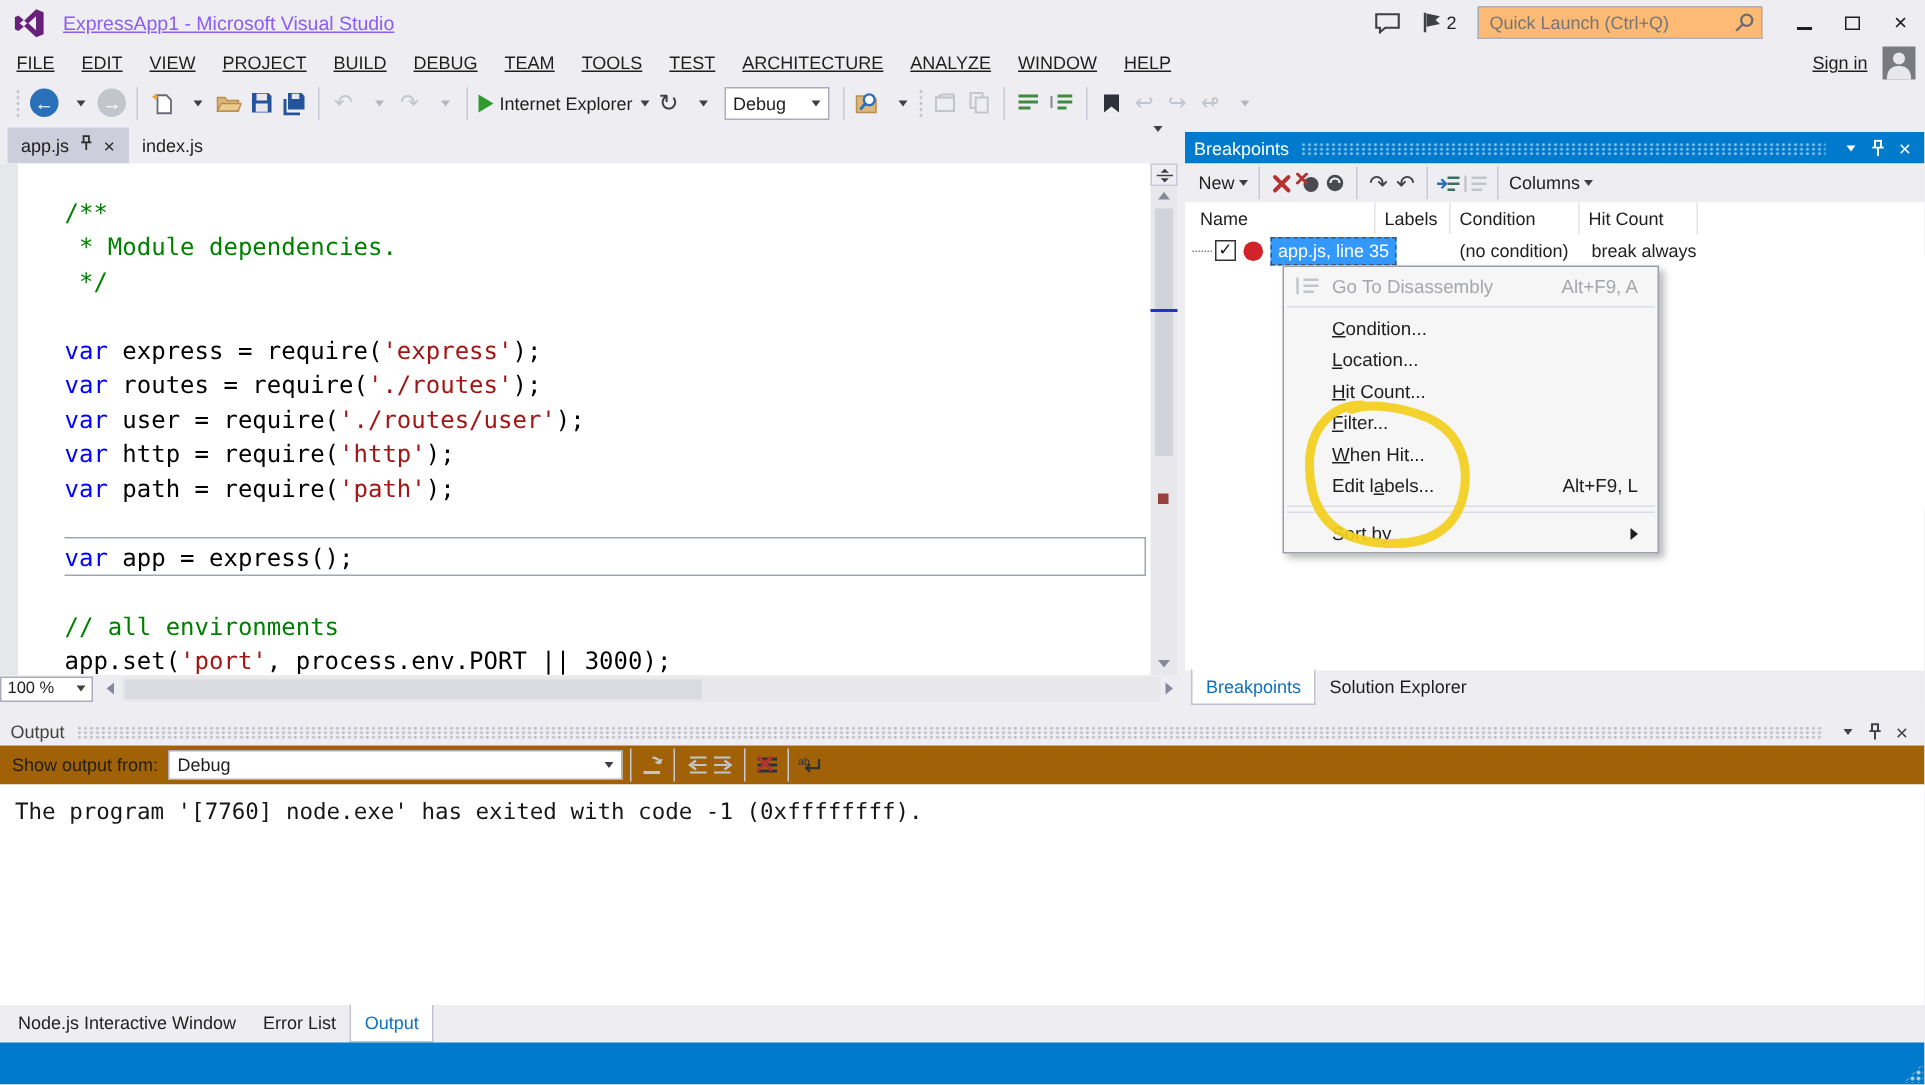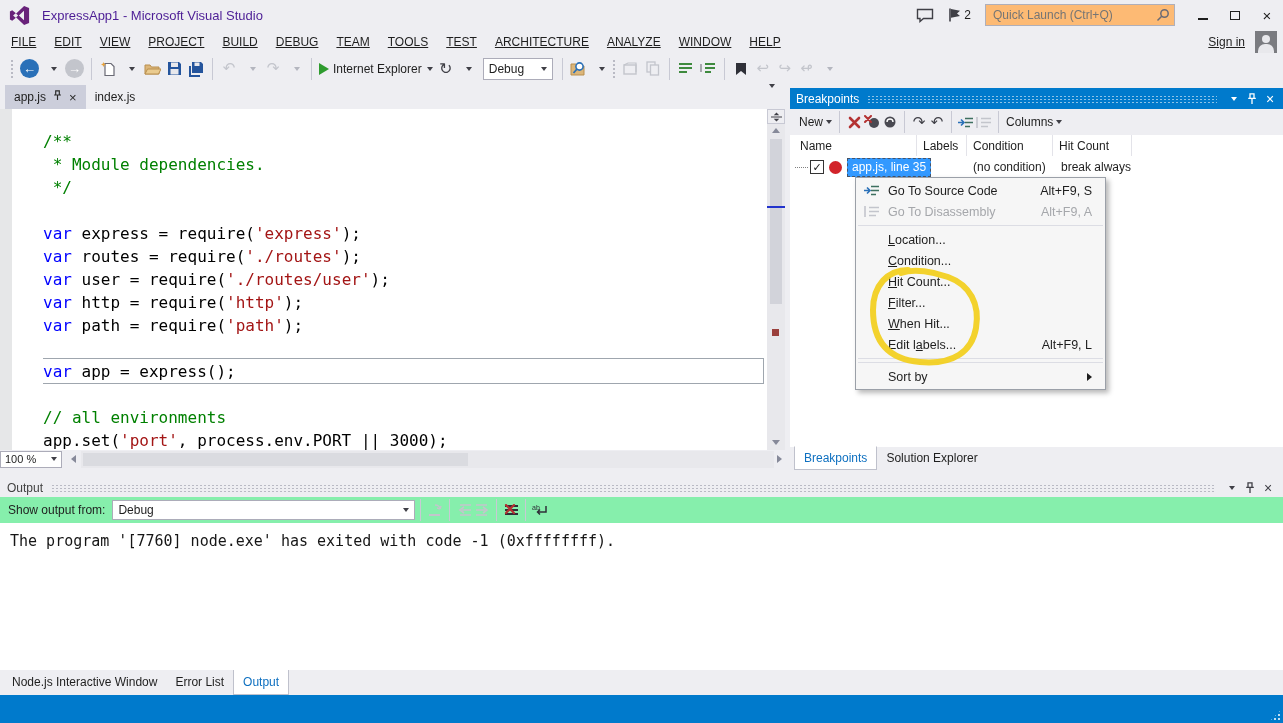--- a/index.html
+++ b/index.html
@@ -10,21 +10,21 @@
     color: #1E1E1E;
     position: relative;
     overflow: hidden;
     font-size: 12px;
   }
   u { text-decoration: underline; }
 
   
   .titlebar { position: absolute; top: 0; left: 0; width: 100%; height: 30px; display: flex; align-items: center; }
   .vs-logo { margin-left: 8px; display: flex; }
-  .title-text { margin-left: 11px; font-size: 13px; color: #4c1d95; }
+  .title-text { margin-left: 11px; font-size: 13px; color: #8b5cf6; text-decoration: underline; }
   .titlebar-right { position: absolute; right: 0; top: 0; height: 30px; display: flex; align-items: center; }
   .tb-ico { display: flex; align-items: center; justify-content: center; margin-right: 14px; }
   .flag-wrap { display: flex; align-items: center; margin-right: 14px; gap: 3px; }
   .flag-count { font-size: 12px; color: #1E1E1E; }
   .quick-launch { width: 190px; height: 22px; border: 1px solid #AFAFBA; background: #fdba74; display: flex; align-items: center; padding: 0 4px 0 7px; margin-right: 12px; }
   .quick-launch input { border: none; outline: none; flex: 1; font-size: 12px; color: #6D6D6D; background: transparent; font-family: inherit; min-width: 0; }
   .win-btn { width: 32px; height: 28px; display: flex; align-items: center; justify-content: center; }
   .min-glyph { width: 10px; height: 0; border-bottom: 2px solid #1E1E1E; margin-top: 8px; }
   .max-glyph { width: 10px; height: 9px; border: 1.6px solid #1E1E1E; }
   .close-glyph { font-size: 15px; color: #1E1E1E; line-height: 1; }
@@ -113,21 +113,21 @@
   .bp-tab.active { background: #fff; color: #0E70C0; border: 1px solid #BFC1CC; border-top: 1px solid #fff; margin-top: -1px; padding-top: 4px; }
 
   
   .i16 { width: 18px; height: 18px; display: flex; align-items: center; justify-content: center; }
   .curved { font-family: "DejaVu Sans", sans-serif; font-size: 15px; color: #3F3F46; line-height: 1; }
   .curved.dis { color: #C3C5CC; }
 
   
   .output-panel { position: absolute; left: 0; top: 478px; width: 1283px; height: 192px; background: #fff; }
   .out-header { height: 19px; background: #EEEEF2; display: flex; align-items: center; font-size: 12px; color: #424242; padding: 0 6px 0 7px; }
-  .out-toolbar { height: 26px; background: #86efac; display: flex; align-items: center; font-size: 12px; padding-left: 8px; }
+  .out-toolbar { height: 26px; background: #a16207; display: flex; align-items: center; font-size: 12px; padding-left: 8px; }
   .out-combo { width: 303px; height: 20px; margin-left: 7px; }
   .out-content { position: absolute; top: 45px; left: 0; right: 0; bottom: 0; background: #fff; font-family: "DejaVu Sans Mono", monospace; font-size: 15px; padding: 9px 0 0 10px; color: #161616; }
 
   
   .bottom-tabs { position: absolute; left: 0; top: 670px; width: 100%; height: 25px; background: #EEEEF2; display: flex; padding-left: 3px; font-size: 12px; }
   .btab { padding: 5px 9px; }
   .btab.active { background: #fff; color: #0E70C0; border: 1px solid #BFC1CC; border-top: none; padding-top: 5px; }
   .statusbar { position: absolute; left: 0; top: 695px; width: 100%; height: 28px; background: #007ACC; }
   .grip { position: absolute; right: 1px; bottom: 1px; width: 13px; height: 13px;
     background-image: radial-gradient(rgba(255,255,255,.75) 1px, transparent 1.3px);
@@ -529,48 +529,38 @@
 <div class="bottom-tabs" id="bottom-tabs">
     <div class="btab">Node.js Interactive Window</div>
     <div class="btab">Error List</div>
     <div class="btab active">Output</div>
   </div>
 <div class="statusbar">
   <span class="grip"></span>
 </div>
 
 <div class="context-menu" id="context-menu">
-    <div class="cm-item">
-      <span class="cm-icon">
-        <svg width="16" height="13" viewBox="0 0 16 13">
-          <path d="M7 2.5h8M7 6.5h8M7 10.5h5" stroke="#3E7060" stroke-width="1.6"></path>
-          <path d="M0 6.5h5M3 3.5l3 3-3 3" stroke="#2A70B8" stroke-width="1.6" fill="none"></path>
-        </svg>
-      </span>
-      <span class="cm-label">Go To Source Code</span>
-      <span class="cm-shortcut">Alt+F9, S</span>
-    </div>
     <div class="cm-item disabled">
       <span class="cm-icon">
         <svg width="16" height="13" viewBox="0 0 16 13">
           <path d="M5 2.5h10M5 6.5h10M5 10.5h7M1 1v11" stroke="#C3C5CC" stroke-width="1.6"></path>
         </svg>
       </span>
       <span class="cm-label">Go To Disassembly</span>
       <span class="cm-shortcut">Alt+F9, A</span>
     </div>
     <div class="cm-sep"></div>
     <div class="cm-item">
       <span class="cm-icon"></span>
+      <span class="cm-label"><u>C</u>ondition...</span>
+      <span class="cm-shortcut"></span>
+    </div>
+    <div class="cm-item">
+      <span class="cm-icon"></span>
       <span class="cm-label"><u>L</u>ocation...</span>
-      <span class="cm-shortcut"></span>
-    </div>
-    <div class="cm-item">
-      <span class="cm-icon"></span>
-      <span class="cm-label"><u>C</u>ondition...</span>
       <span class="cm-shortcut"></span>
     </div>
     <div class="cm-item">
       <span class="cm-icon"></span>
       <span class="cm-label"><u>H</u>it Count...</span>
       <span class="cm-shortcut"></span>
     </div>
     <div class="cm-item">
       <span class="cm-icon"></span>
       <span class="cm-label"><u>F</u>ilter...</span>

